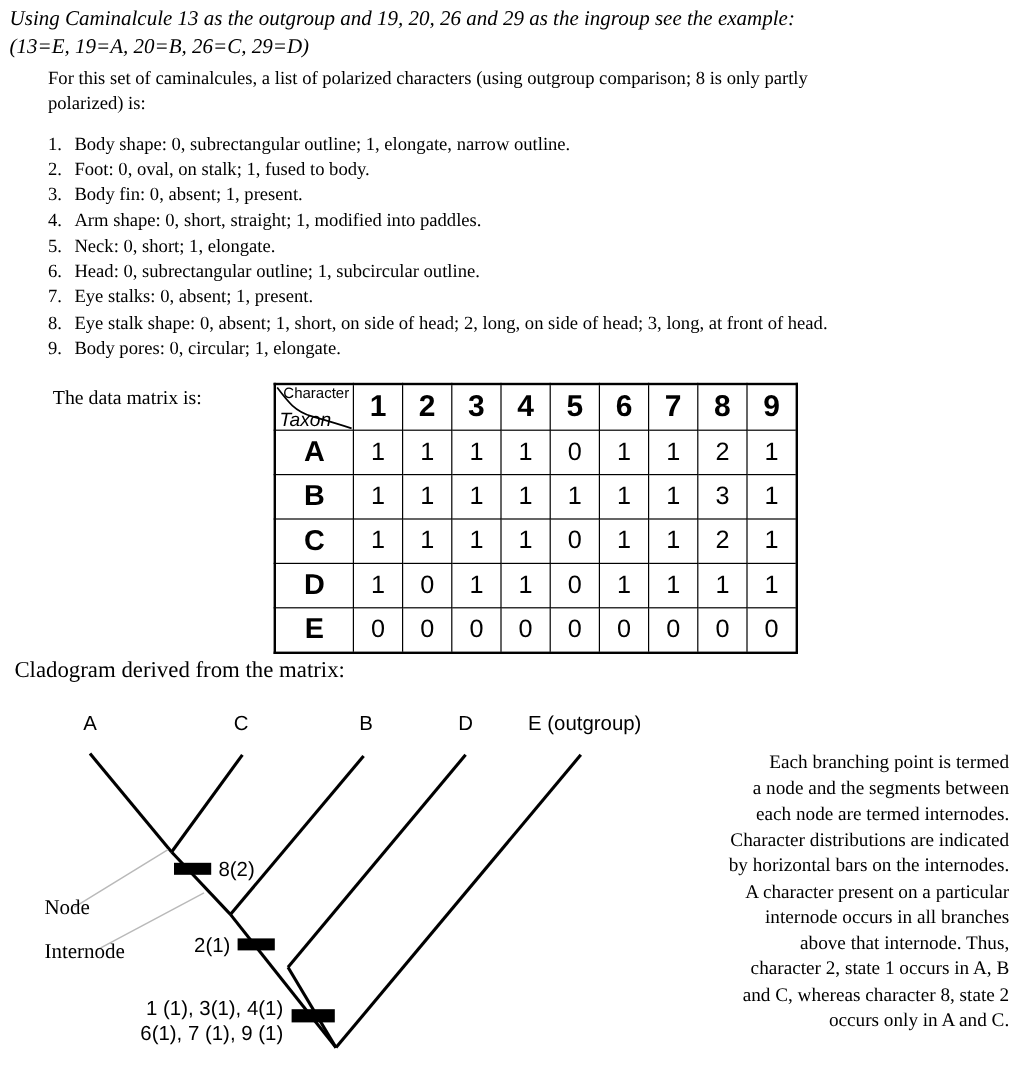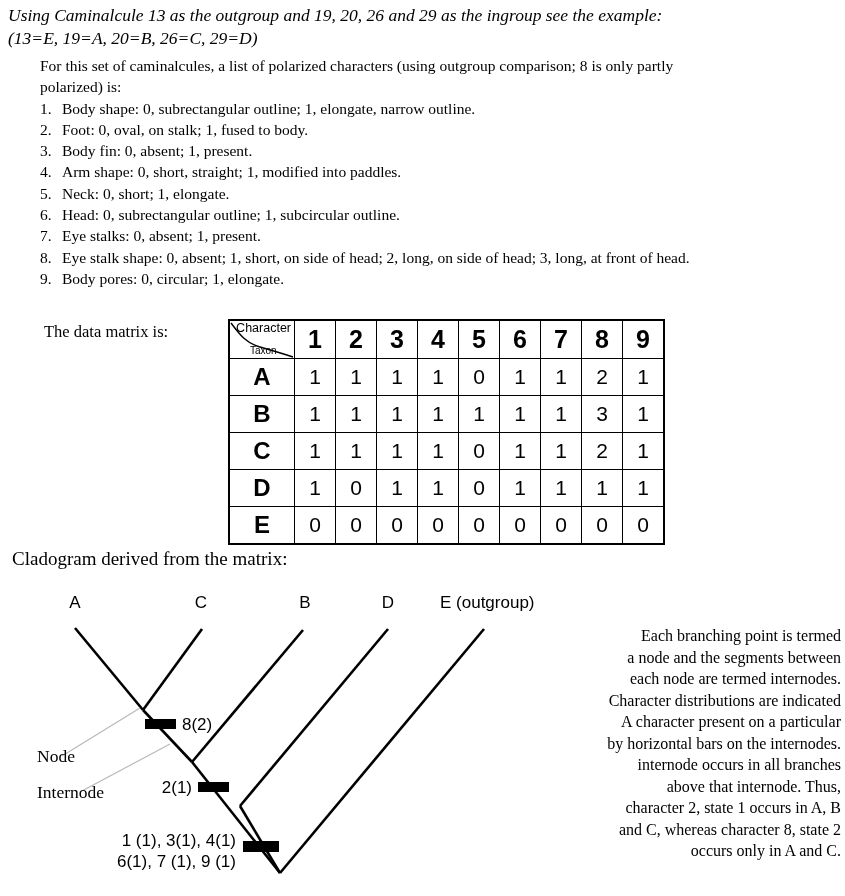--- a/index.html
+++ b/index.html
@@ -31,21 +31,21 @@
   
   #charblock {
     position: absolute;
     left: 40px;
     top: 55px;
     width: 795px;
     font-size: 15.5px;
     line-height: 21.3px;
   }
   #charblock .para {
-    margin: 0 0 0 0;
+    margin: 0 0 12px 0;
     text-indent: 0;
   }
   #charblock .para .l { display: block; }
   #charblock ol {
     list-style: none;
     margin: 0;
     padding: 0;
   }
   #charblock ol li {
     white-space: nowrap;
@@ -93,24 +93,25 @@
   }
   th.corner .chr {
     position: absolute;
     right: 3px;
     top: 1px;
     font-size: 12.5px;
     line-height: 13px;
   }
   th.corner .tax {
     position: absolute;
-    left: 20px;
+    left: 3px;
     bottom: 1px;
-    font-size: 10px;
+    font-size: 16px;
     line-height: 13px;
+    font-style: italic;
   }
   th.corner svg {
     position: absolute;
     left: 0; top: 0;
     width: 64px; height: 37px;
   }
   table.matrix th.chdr {
     width: 40px;
     height: 37px;
     font-size: 25px;
@@ -365,20 +366,20 @@
     <text class="anno" x="37" y="166" text-anchor="start">Node</text>
     <text class="anno" x="37" y="202" text-anchor="start">Internode</text>
   </svg>
 </div>
 
 <div id="sidenote">
   <span class="l">Each branching point is termed</span>
   <span class="l">a node and the segments between</span>
   <span class="l">each node are termed internodes.</span>
   <span class="l">Character distributions are indicated</span>
+  <span class="l">by horizontal bars on the internodes.</span>
   <span class="l">A character present on a particular</span>
-  <span class="l">by horizontal bars on the internodes.</span>
   <span class="l">internode occurs in all branches</span>
   <span class="l">above that internode.  Thus,</span>
   <span class="l"> character 2, state 1 occurs in A, B</span>
   <span class="l">and C, whereas character 8, state 2</span>
   <span class="l">occurs only in A and C.</span>
 </div>
 
 </body></html>

